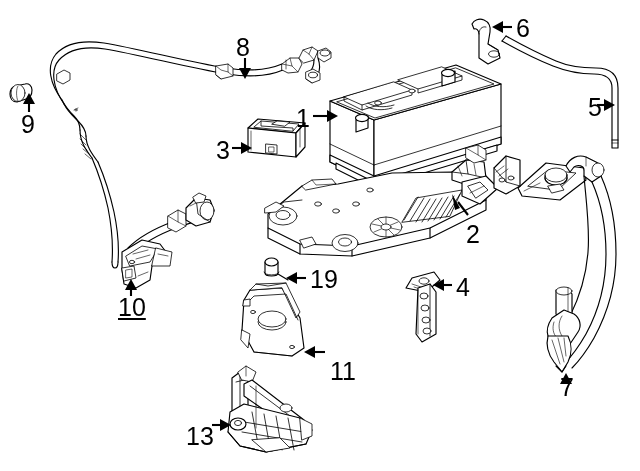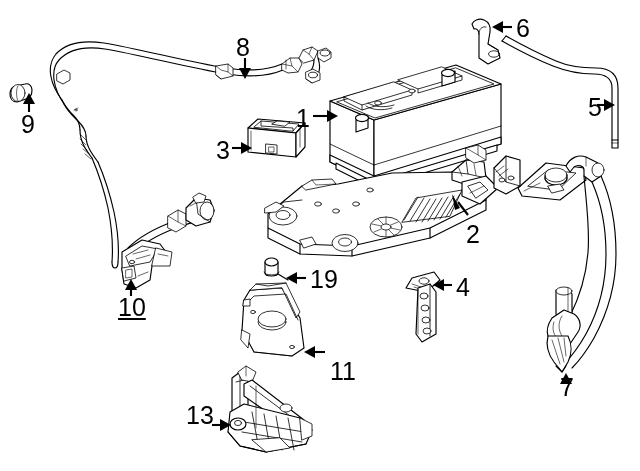--- a/index.html
+++ b/index.html
@@ -535,15 +535,15 @@
   <div class="callout-num" style="left:216px; top:138px;">3</div>
   <div class="callout-num" style="left:456px; top:275px;">4</div>
   <div class="callout-num" style="left:588px; top:95px;">5</div>
   <div class="callout-num" style="left:516px; top:16px;">6</div>
   <div class="callout-num" style="left:560px; top:375px;">7</div>
   <div class="callout-num" style="left:236px; top:35px;">8</div>
   <div class="callout-num" style="left:21px;  top:112px;">9</div>
   <div class="callout-num" style="left:118px; top:295px;text-decoration:underline;">10</div>
   <div class="callout-num" style="left:330px; top:340px;margin-top:19px;">11</div>
   <div class="callout-num" style="left:310px; top:267px;">19</div>
-  <div class="callout-num" style="left:186px; top:403px;text-align:center;">13</div>
+  <div class="callout-num" style="left:186px; top:424px;text-align:center;">13</div>
 
 </div>
 
 </body></html>

